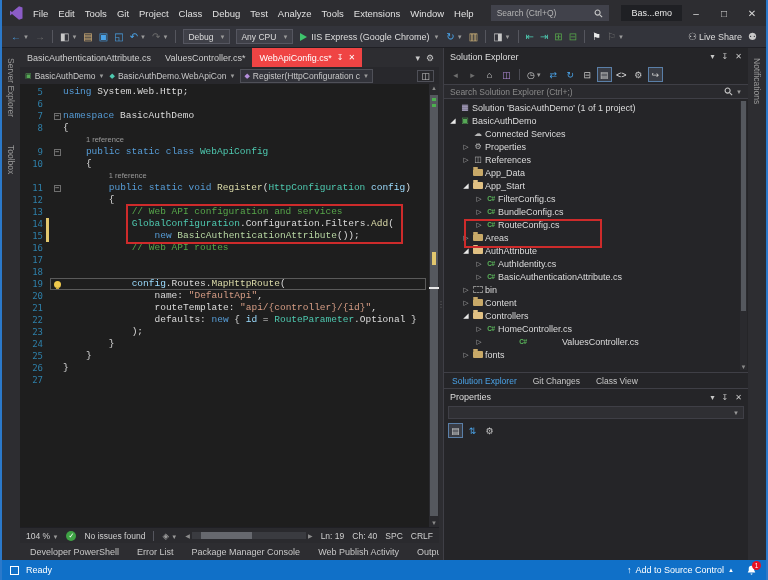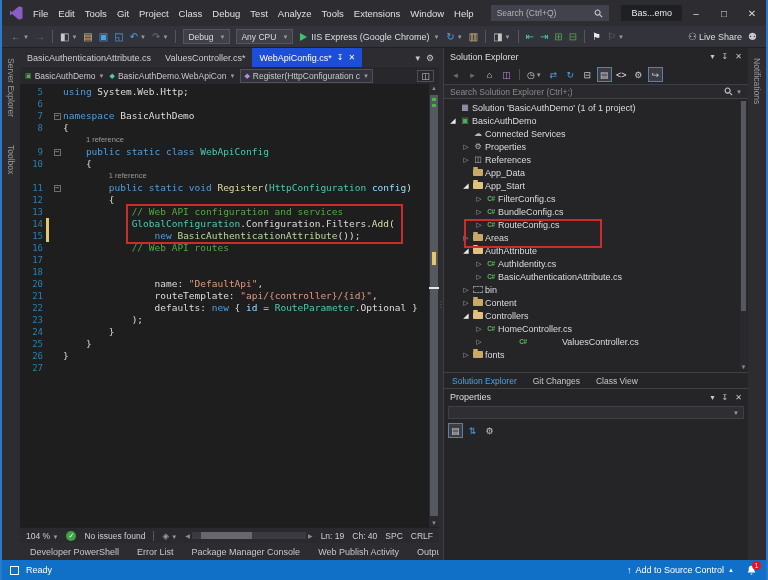--- a/index.html
+++ b/index.html
@@ -36,42 +36,42 @@
   
   #main{flex:1;display:flex;min-height:0;}
   .vstrip{width:18px;flex:none;background:#2D2D31;display:flex;flex-direction:column;align-items:center;
           padding-top:10px;gap:28px;}
   .vtab{writing-mode:vertical-rl;font-size:8.5px;color:#989898;white-space:nowrap;}
 
   
   #center{width:419px;flex:none;display:flex;flex-direction:column;background:#1E1E1E;}
   #tabbar{height:19px;background:#2D2D31;display:flex;align-items:stretch;font-size:9px;flex:none;}
   .etab{display:flex;align-items:center;padding:0 7px;color:#CFCFCF;gap:5px;white-space:nowrap;}
-  .etab.active{background:#1d4ed8;color:#FFFFFF;}
+  .etab.active{background:#ef4444;color:#FFFFFF;}
   .etab .ticn{font-size:8px;}
   #tabbar-right{margin-left:auto;display:flex;align-items:center;gap:6px;padding-right:5px;color:#C8C8C8;}
   #crumbbar{height:17px;background:#28282C;display:flex;align-items:center;font-size:8.5px;color:#C8C8C8;
             padding:0 5px;gap:5px;flex:none;}
   .crumb{display:flex;align-items:center;gap:3px;white-space:nowrap;}
   .crumb.boxed{border:1px solid #4F5058;background:#32333A;padding:1px 3px;}
   .crumb .cicn{font-size:7px;}
   #crumb-split{margin-left:auto;border:1px solid #4F5058;padding:0 3px;font-size:9px;color:#C8C8C8;}
 
   #code-wrap{flex:1;display:flex;min-height:0;position:relative;}
   #code-lines{flex:1;position:relative;padding-top:2px;overflow:hidden;
               font-family:"DejaVu Sans Mono",monospace;font-size:9.5px;line-height:12px;}
   .cl{display:flex;height:12px;align-items:center;position:relative;}
   .num{width:26px;flex:none;text-align:right;color:#2E7FA8;font-size:9px;padding-right:3px;}
   .mod{width:5px;flex:none;align-self:stretch;}
   .mod.chg{background:linear-gradient(to right,#E2C76E 3px,transparent 3px);}
   .foldc{width:12px;flex:none;display:flex;align-items:center;justify-content:center;}
   .foldbox{width:7px;height:7px;border:1px solid #6E6E6E;color:#BBBBBB;font-size:7px;line-height:5px;text-align:center;background:#1E1E1E;}
   .bulb{width:7px;height:7px;border-radius:50%;background:#EFC94C;position:relative;}
   .bulb::after{content:"";position:absolute;left:2px;top:7px;width:3px;height:2px;background:#C9A83D;}
-  .txt{white-space:pre;flex:none;display:inline-block;}
+  .txt{white-space:pre;flex:none;display:inline-block;font-family:Liberation Mono, monospace;}
   .cl.lens .txt{font-size:7.5px;color:#9B9B9B;font-family:"Liberation Sans",sans-serif;}
   .cl.cur::after{content:"";position:absolute;left:30px;right:3px;top:0;bottom:0;border:1px solid #5A5A5A;pointer-events:none;}
   .code-k{color:#569CD6;} .code-t{color:#4EC9B0;} .code-m{color:#DCDCAA;} .code-s{color:#D69D85;}
   .code-c{color:#57A64A;} .code-p{color:#9CDCFE;} .code-w{color:#DCDCDC;} .code-g{color:#B8D7A3;}
   .redbox{position:absolute;border:2px solid #CE2B2B;pointer-events:none;z-index:5;}
 
   #vscroll{width:10px;flex:none;background:#2A2A2E;position:relative;}
   #vscroll .arr{position:absolute;left:0;right:0;text-align:center;font-size:6px;color:#8A8A8A;}
   #vthumb{position:absolute;left:1px;right:1px;top:11px;bottom:11px;background:#55585E;}
   .smark{position:absolute;z-index:2;}
@@ -399,20 +399,28 @@
               <span class="num">17</span>
               <span class="mod"></span>
               <span class="foldc"></span>
             </div>
             <div class="cl">
               <span class="num">18</span>
               <span class="mod"></span>
               <span class="foldc"></span>
               <span class="txt" style="padding-left: 68.64px;"></span>
             </div>
+            <div class="cl cur">
+              <span class="num">19</span>
+              <span class="mod"></span>
+              <span class="foldc">
+                <span class="bulb"></span>
+              </span>
+              <span class="txt" style="padding-left: 68.64px;"><span class="code-p">config</span><span class="code-w">.Routes.</span><span class="code-m">MapHttpRoute</span><span class="code-w">(</span></span>
+            </div>
             <div class="cl">
               <span class="num">20</span>
               <span class="mod"></span>
               <span class="foldc"></span>
               <span class="txt" style="padding-left: 91.52px;"><span class="code-w">name: </span><span class="code-s">"DefaultApi"</span><span class="code-w">,</span></span>
             </div>
             <div class="cl">
               <span class="num">21</span>
               <span class="mod"></span>
               <span class="foldc"></span>

